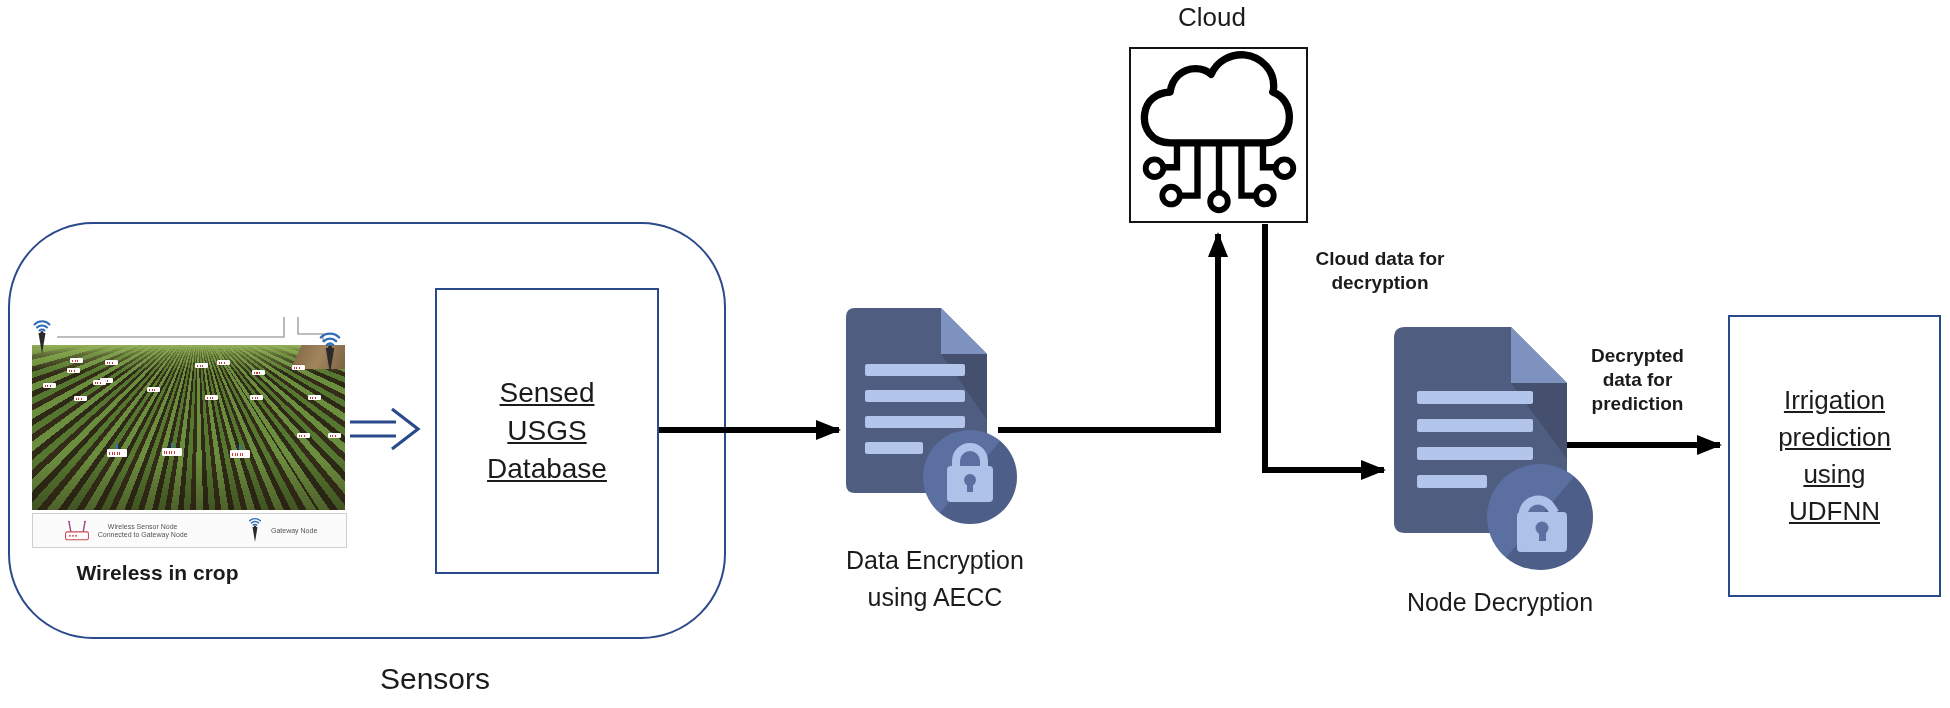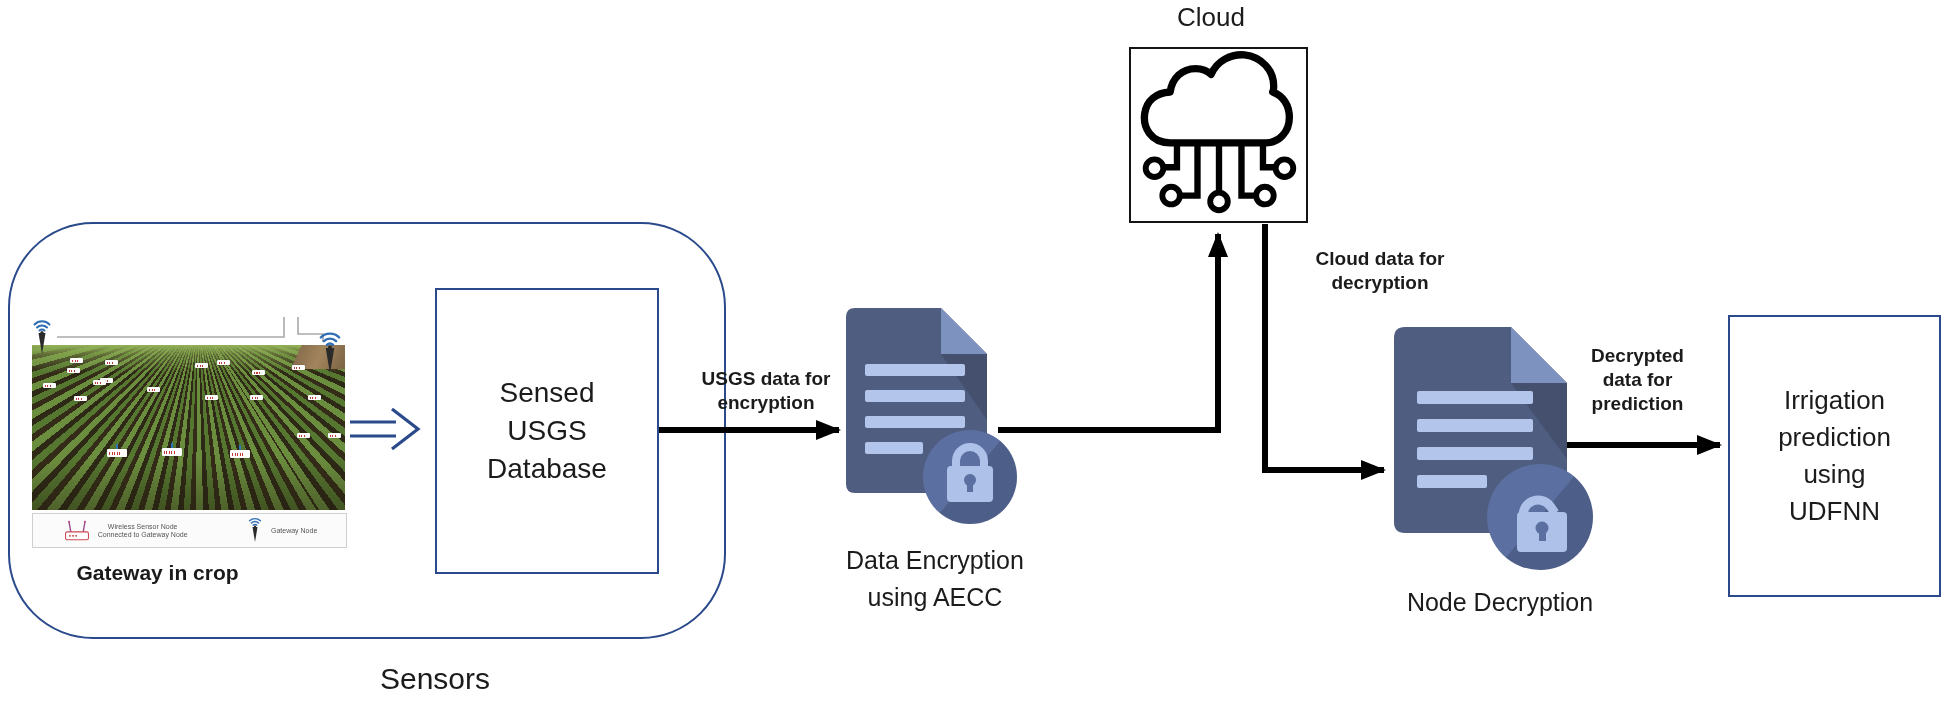--- a/index.html
+++ b/index.html
@@ -31,26 +31,26 @@
   .legend{left:32px;top:513px;width:313px;height:33px;z-index:4;background:#fbfbfb;
           border:1px solid #cfcfcf;display:flex;align-items:center;justify-content:space-around;}
   .legend-item{display:flex;align-items:center;gap:6px;}
   .legend-text{font-size:7px;line-height:8px;color:#555;text-align:center;white-space:pre-line;}
 
   .photo-caption{left:40px;top:561px;width:235px;z-index:4;font-size:21px;font-weight:bold;text-align:center;}
   .group-caption{left:270px;top:662px;width:220px;z-index:4;font-size:30px;text-align:right;}
 
   
   .blue-box{border:2px solid #2b4a8b;background:#fff;display:flex;align-items:center;
-            justify-content:center;z-index:4;}
+            justify-content:center;z-index:4;text-decoration:underline;}
   .usgs-box{left:435px;top:288px;width:220px;height:282px;font-size:28px;line-height:38px;}
   .prediction-box{left:1728px;top:315px;width:209px;height:278px;font-size:26px;line-height:37px;}
 
   
-  .cloud-label{left:1151px;top:2px;width:120px;z-index:4;font-size:26px;text-align:center;}
+  .cloud-label{left:1126px;top:2px;width:120px;z-index:4;font-size:26px;text-align:right;}
   .cloud-box{left:1129px;top:47px;width:179px;height:176px;border:2px solid #141414;z-index:4;
              background:#fff;box-sizing:border-box;}
 
   
   .doc-svg{z-index:4;}
   .enc-caption{left:810px;top:542px;width:250px;z-index:5;font-size:25px;line-height:37px;}
   .dec-caption{left:1385px;top:588px;width:230px;z-index:5;font-size:25px;}
 
   
   .flow-label{z-index:5;font-weight:bold;font-size:19px;line-height:24px;}
@@ -148,38 +148,36 @@
         <g stroke="#2f6db5" stroke-width="2" fill="none" stroke-linecap="round">
           <path d="M11.5,10.5 a3.5,3.5 0 0 1 5,0"></path>
           <path d="M9,7.5 a7,7 0 0 1 10,0"></path>
           <path d="M6.5,4.5 a10.5,10.5 0 0 1 15,0"></path>
         </g>
       </svg>
       <div class="legend-text">Gateway Node</div>
     </div>
   </div>
 
-  <div class="abs photo-caption">Gateway in crop</div>
+  <div class="abs photo-caption">Wireless in crop</div>
   <div class="abs group-caption">Sensors</div>
 
   <svg class="abs icon-svg" style="left:346px;top:403px" width="78" height="52" viewBox="0 0 78 52">
     <g stroke="#2b4a8b" stroke-width="3.2" fill="none">
       <path d="M4,19 H50 M4,33 H50"></path>
       <path d="M46,6 L72,26 L46,46"></path>
     </g>
   </svg>
 
   <div class="abs blue-box usgs-box">
     <div class="multiline">Sensed
 USGS
 Database</div>
   </div>
 
-  <div class="abs flow-label multiline fl-1">USGS data for
-encryption</div>
   <div class="abs flow-label multiline fl-3">Cloud data for
 decryption</div>
   <div class="abs flow-label multiline fl-4">Decrypted
 data for
 prediction</div>
 
   <svg class="abs doc-svg" style="left:845px;top:308px" width="190" height="230" viewBox="0 0 190 230">
     <path d="M10,0 H96 L142,46 V176 Q142,185 133,185 H10 Q1,185 1,176 V9 Q1,0 10,0 Z" fill="#4e5d80"></path>
     <polygon points="96,46 142,46 142,112" fill="#45506f"></polygon>
     <polygon points="96,0 142,46 96,46" fill="#7e92bf"></polygon>

